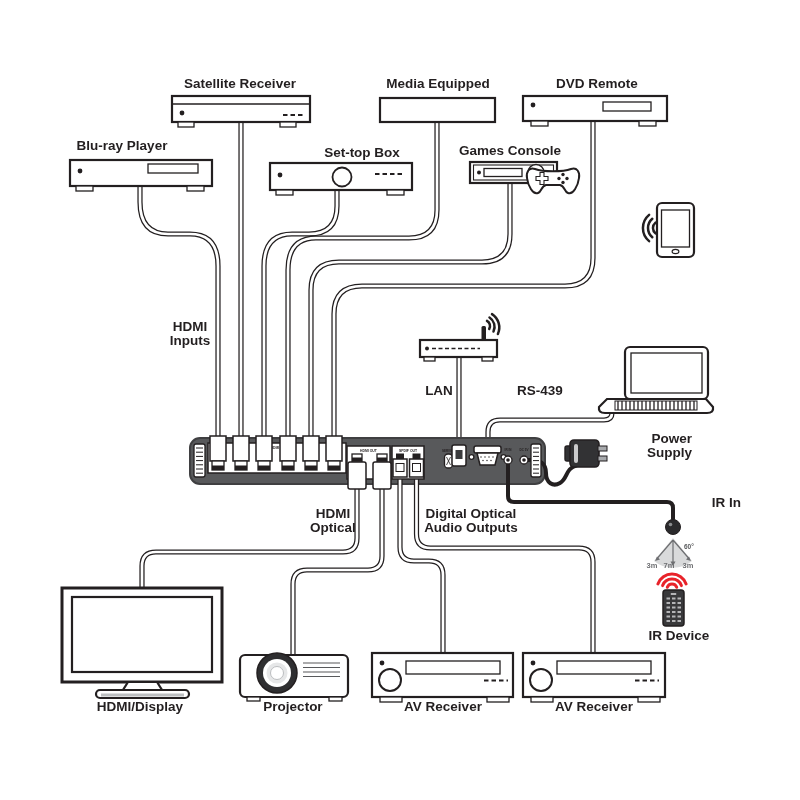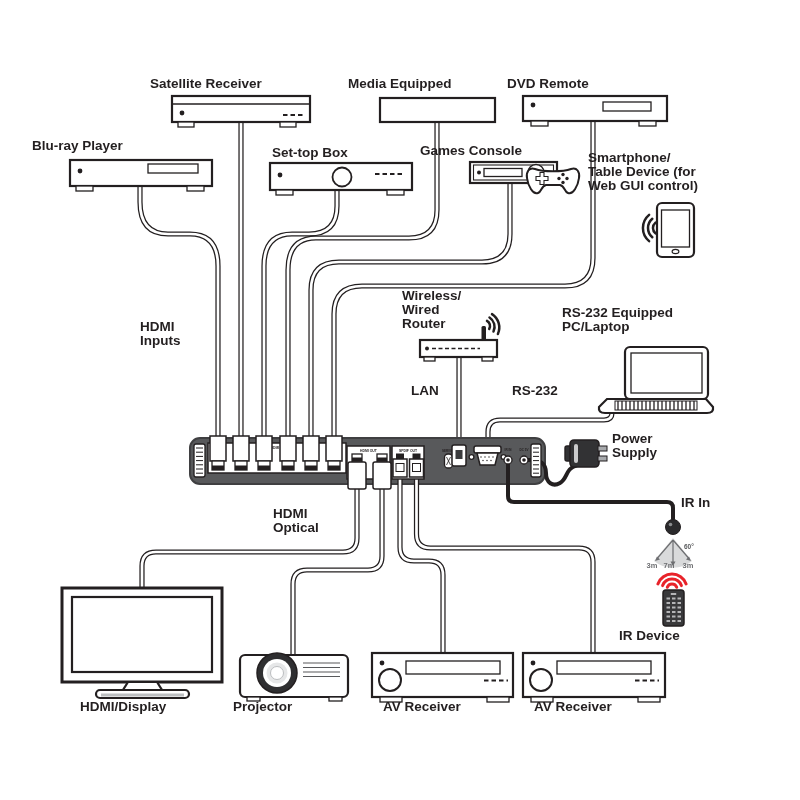--- a/index.html
+++ b/index.html
@@ -1,21 +1,21 @@
 <!DOCTYPE html>
 <html><head>
 <meta charset="utf-8">
 <style>
   html,body{margin:0;padding:0;background:#fff;}
   #stage{position:relative;width:800px;height:800px;background:#fff;overflow:hidden;
          font-family:"Liberation Sans",sans-serif;}
   #art{position:absolute;left:0;top:0;}
   .lbl{position:absolute;font-weight:bold;font-size:13.5px;line-height:14px;color:#231f20;
-       text-align:left;white-space:nowrap;}
-  .lbl.left{text-align:left;}
+       text-align:center;white-space:nowrap;}
+  .lbl.left{text-align:right;}
   .lbl span{display:block;}
   
   .co{fill:none;stroke:#231f20;stroke-width:5.2;stroke-linejoin:round;}
   .ci{fill:none;stroke:#ffffff;stroke-width:2.7;stroke-linejoin:round;}
   .blk{fill:none;stroke:#231f20;stroke-width:4;stroke-linecap:round;stroke-linejoin:round;}
   .bx{fill:#ffffff;stroke:#231f20;stroke-width:2.2;}
   .bx3{fill:#ffffff;stroke:#231f20;stroke-width:3;}
   .pnl{fill:#ffffff;stroke:#231f20;stroke-width:1.5;}
   .thin{fill:#ffffff;stroke:#231f20;stroke-width:1.3;}
   .ln{stroke:#231f20;stroke-width:1.6;fill:none;}
@@ -392,55 +392,45 @@
   </g>
 </svg>
 
 <div class="lbl" style="left:150px;top:77px;width:180px">Satellite Receiver</div>
 <div class="lbl" style="left:348px;top:77px;width:180px">Media Equipped</div>
 <div class="lbl" style="left:507px;top:77px;width:180px">DVD Remote</div>
 <div class="lbl" style="left:32px;top:139px;width:180px">Blu-ray Player</div>
 <div class="lbl" style="left:272px;top:146px;width:180px">Set-top Box</div>
 <div class="lbl" style="left:420px;top:144px;width:180px">Games Console</div>
 
-<div class="lbl" style="left:588px;top:151px;width:180px">
-  <span>Smartphone/</span>
-  <span>Table Device (for</span>
-  <span>Web GUI control)</span>
-</div>
 
 <div class="lbl" style="left:140px;top:320px;width:100px">
   <span>HDMI</span>
   <span>Inputs</span>
 </div>
 
-<div class="lbl" style="left:402px;top:289px;width:100px">
-  <span>Wireless/</span>
-  <span>Wired</span>
-  <span>Router</span>
-</div>
-
-<div class="lbl" style="left:562px;top:306px;width:180px">
-  <span>RS-232 Equipped</span>
-  <span>PC/Laptop</span>
-</div>
+
 
 <div class="lbl" style="left:411px;top:384px;width:56px">LAN</div>
-<div class="lbl" style="left:512px;top:384px;width:56px">RS-232</div>
+<div class="lbl" style="left:512px;top:384px;width:56px">RS-439</div>
 
 <div class="lbl left" style="left:612px;top:432px;width:80px">
   <span>Power</span>
   <span>Supply</span>
 </div>
 
 <div class="lbl" style="left:273px;top:507px;width:120px">
   <span>HDMI</span>
   <span>Optical</span>
 </div>
 
+<div class="lbl" style="left:411px;top:507px;width:120px">
+  <span>Digital Optical</span>
+  <span>Audio Outputs</span>
+</div>
 
 <div class="lbl left" style="left:681px;top:496px;width:60px">IR In</div>
 <div class="lbl" style="left:619px;top:629px;width:120px">IR Device</div>
 
 <div class="lbl" style="left:80px;top:700px;width:120px">HDMI/Display</div>
 <div class="lbl" style="left:233px;top:700px;width:120px">Projector</div>
 <div class="lbl" style="left:383px;top:700px;width:120px">AV Receiver</div>
 <div class="lbl" style="left:534px;top:700px;width:120px">AV Receiver</div>
 
 </div>

